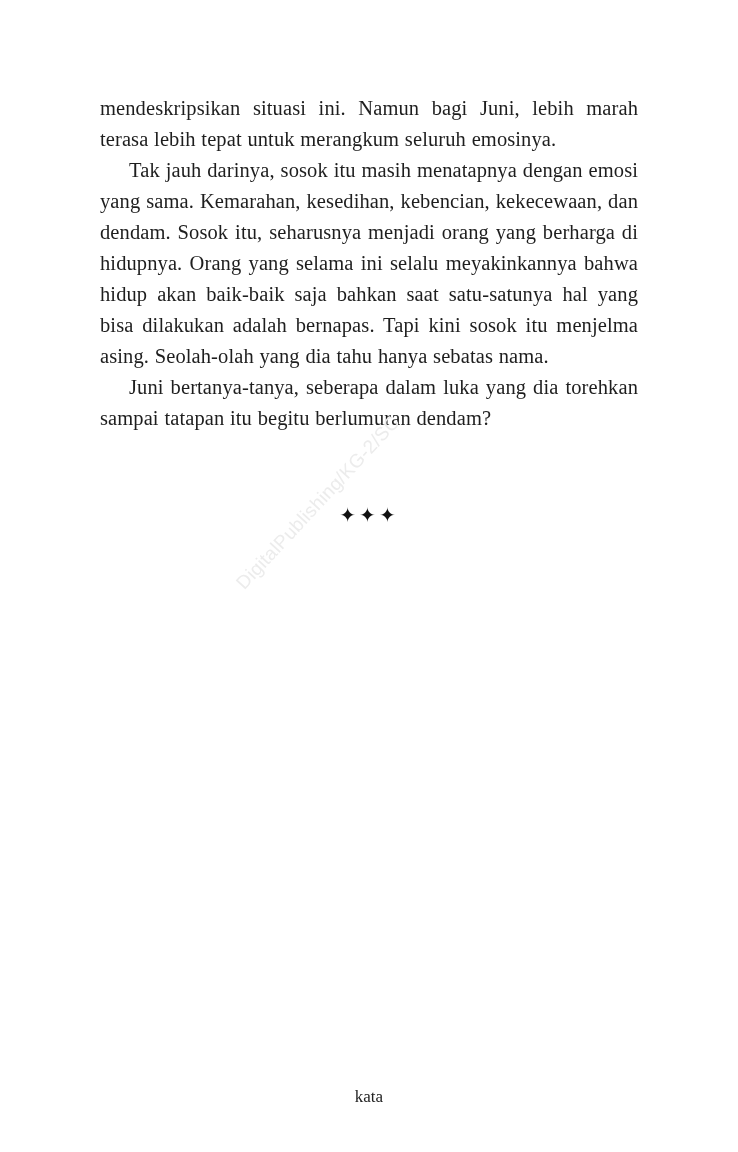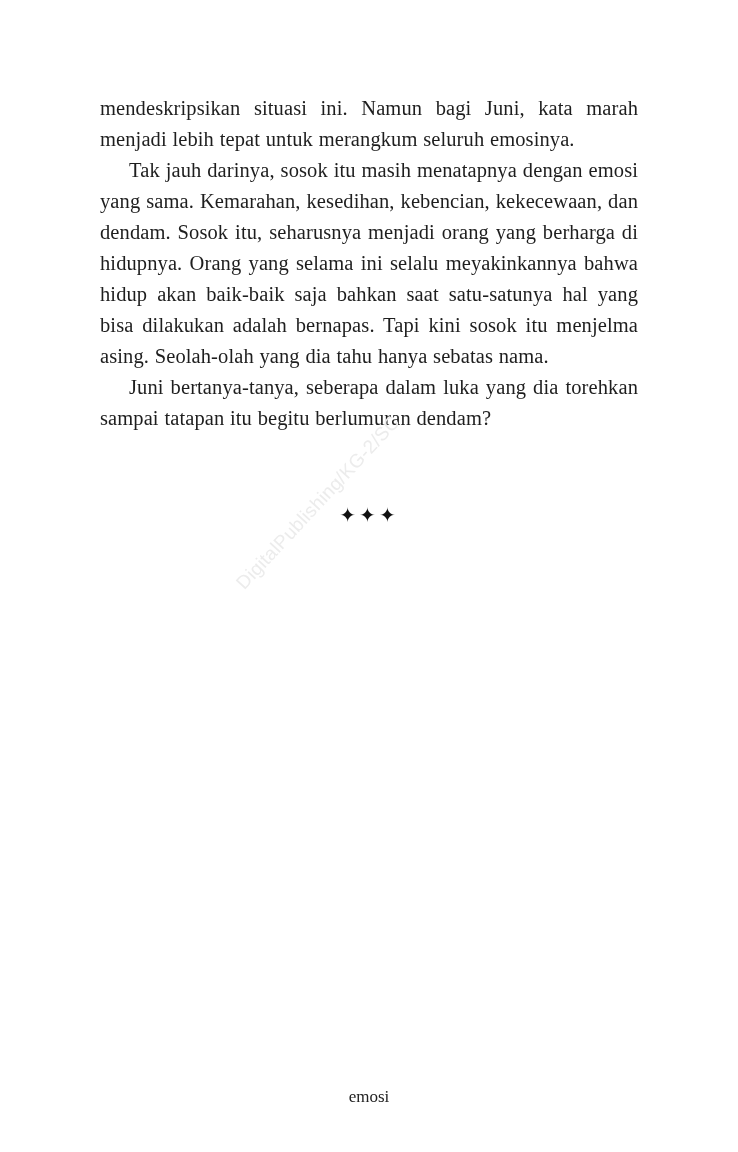--- a/index.html
+++ b/index.html
@@ -72,24 +72,24 @@
       font-size: 17px;
       color: #222;
     }
   </style>
 </head>
 <body>
 
 <div class="page">
 
   <div class="text-block">
-    <p class="para">mendeskripsikan situasi ini. Namun bagi Juni, kata marah menjadi lebih tepat untuk merangkum seluruh emosinya.</p>
+    <p class="para">mendeskripsikan situasi ini. Namun bagi Juni, lebih marah terasa lebih tepat untuk merangkum seluruh emosinya.</p>
     <p class="para indent">Tak jauh darinya, sosok itu masih menatapnya dengan emosi yang sama. Kemarahan, kesedihan, kebencian, kekecewaan, dan dendam. Sosok itu, seharusnya menjadi orang yang berharga di hidupnya. Orang yang selama ini selalu meyakinkannya bahwa hidup akan baik-baik saja bahkan saat satu-satunya hal yang bisa dilakukan adalah bernapas. Tapi kini sosok itu menjelma asing. Seolah-olah yang dia tahu hanya sebatas nama.</p>
     <p class="para indent">Juni bertanya-tanya, seberapa dalam luka yang dia torehkan sampai tatapan itu begitu berlumuran dendam?</p>
   </div>
 
   <div class="ornament">✦✦✦</div>
 
   <div class="watermark">DigitalPublishing/KG-2/SC</div>
 
-  <div class="page-number">emosi</div>
+  <div class="page-number">kata</div>
 
 </div>
 
 </body></html>

